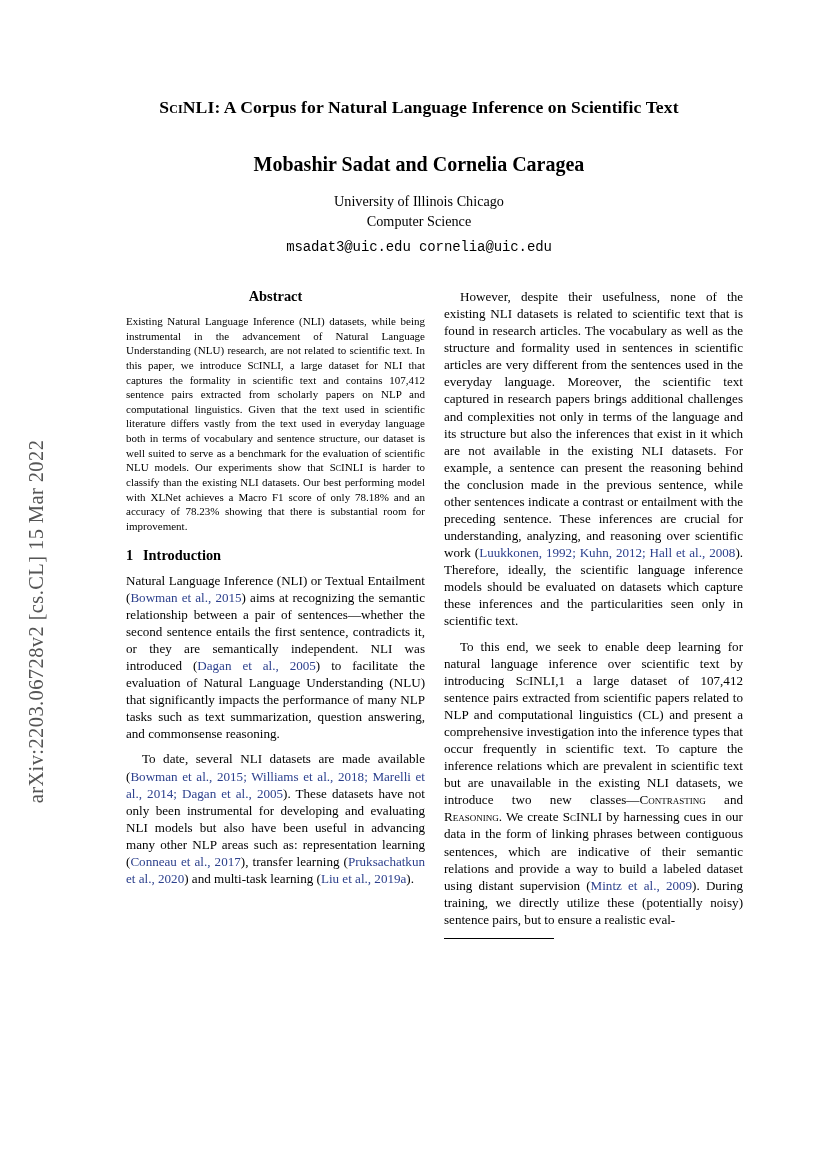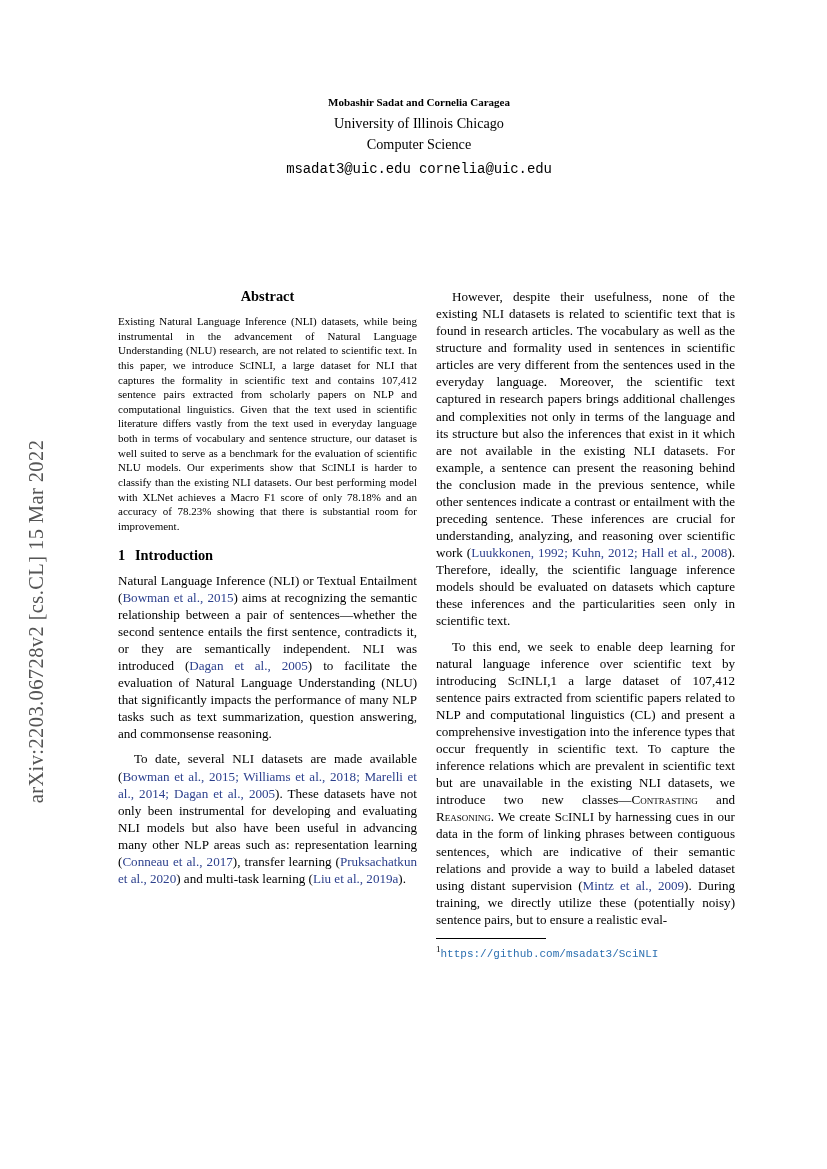--- a/index.html
+++ b/index.html
@@ -50,40 +50,40 @@
     line-height: 1.3;
     margin: 0 0 34px 0;
     letter-spacing: 0.1px;
   }
   .smallcaps {
     font-variant: small-caps;
   }
 
   .authors {
     text-align: center;
-    font-size: 11px;
+    font-size: 20px;
     font-weight: bold;
-    margin-bottom: 5px;
+    margin-bottom: 15px;
   }
   .affil {
     text-align: center;
     font-size: 14.2px;
     line-height: 1.45;
   }
   .emails {
     text-align: center;
     font-family: "Liberation Mono", monospace;
     font-size: 14px;
     margin-top: 7px;
     letter-spacing: -0.1px;
   }
 
   .columns {
     position: absolute;
-    left: 104px;
+    left: 112px;
     top: 288px;
     width: 630px;
     height: 800px;
   }
   .col {
     position: absolute;
     top: 0;
     width: 299px;
   }
   .col-left { left: 14px; }
@@ -136,20 +136,23 @@
   .sec-num { display: inline-block; width: 17px; }
 </style>
 </head>
 <body>
 
 <div class="page">
 
   <div class="arxiv-stamp">arXiv:2203.06728v2  [cs.CL]  15 Mar 2022</div>
 
   <div class="content">
+    <div class="title">
+      <span class="smallcaps">SciNLI</span><span>: A Corpus for Natural Language Inference on Scientific Text</span>
+    </div>
     <div class="authors">Mobashir Sadat and Cornelia Caragea</div>
     <div class="affil">University of Illinois Chicago</div>
     <div class="affil">Computer Science</div>
     <div class="emails">msadat3@uic.edu    cornelia@uic.edu</div>
   </div>
 
   <div class="columns">
 
     <div class="col col-left">
       <div class="abstract">
@@ -163,19 +166,16 @@
 
       <p>Natural Language Inference (NLI) or Textual Entailment (<span class="cite">Bowman et al., 2015</span>) aims at recognizing the semantic relationship between a pair of sentences—whether the second sentence entails the first sentence, contradicts it, or they are semantically independent. NLI was introduced (<span class="cite">Dagan et al., 2005</span>) to facilitate the evaluation of Natural Language Understanding (NLU) that significantly impacts the performance of many NLP tasks such as text summarization, question answering, and commonsense reasoning.</p>
       <p class="indent">To date, several NLI datasets are made available (<span class="cite">Bowman et al., 2015; Williams et al., 2018; Marelli et al., 2014; Dagan et al., 2005</span>). These datasets have not only been instrumental for developing and evaluating NLI models but also have been useful in advancing many other NLP areas such as: representation learning (<span class="cite">Conneau et al., 2017</span>), transfer learning (<span class="cite">Pruksachatkun et al., 2020</span>) and multi-task learning (<span class="cite">Liu et al., 2019a</span>).</p>
     </div>
 
     <div class="col col-right">
       <p class="indent">However, despite their usefulness, none of the existing NLI datasets is related to scientific text that is found in research articles. The vocabulary as well as the structure and formality used in sentences in scientific articles are very different from the sentences used in the everyday language. Moreover, the scientific text captured in research papers brings additional challenges and complexities not only in terms of the language and its structure but also the inferences that exist in it which are not available in the existing NLI datasets. For example, a sentence can present the reasoning behind the conclusion made in the previous sentence, while other sentences indicate a contrast or entailment with the preceding sentence. These inferences are crucial for understanding, analyzing, and reasoning over scientific work (<span class="cite">Luukkonen, 1992; Kuhn, 2012; Hall et al., 2008</span>). Therefore, ideally, the scientific language inference models should be evaluated on datasets which capture these inferences and the particularities seen only in scientific text.</p>
       <p class="indent">To this end, we seek to enable deep learning for natural language inference over scientific text by introducing <span class="smallcaps">ScINLI</span>,1 a large dataset of 107,412 sentence pairs extracted from scientific papers related to NLP and computational linguistics (CL) and present a comprehensive investigation into the inference types that occur frequently in scientific text. To capture the inference relations which are prevalent in scientific text but are unavailable in the existing NLI datasets, we introduce two new classes—<span class="smallcaps">Contrasting</span> and <span class="smallcaps">Reasoning</span>. We create <span class="smallcaps">ScINLI</span> by harnessing cues in our data in the form of linking phrases between contiguous sentences, which are indicative of their semantic relations and provide a way to build a labeled dataset using distant supervision (<span class="cite">Mintz et al., 2009</span>). During training, we directly utilize these (potentially noisy) sentence pairs, but to ensure a realistic eval-</p>
 
       <div class="footnote-rule"></div>
-      <p class="footnote">
-        <sup>1</sup><span class="url">https://github.com/msadat3/SciNLI</span>
-      </p>
     </div>
 
   </div>
 </div>
 
 </body></html>

